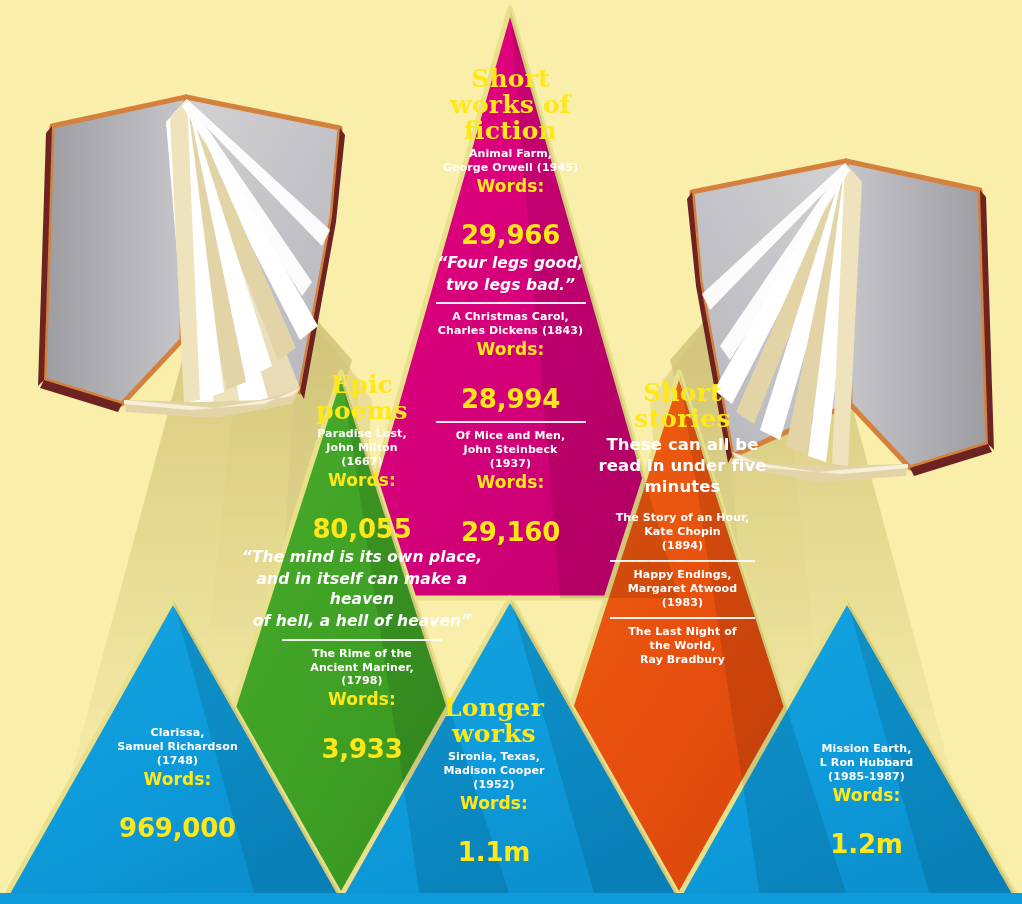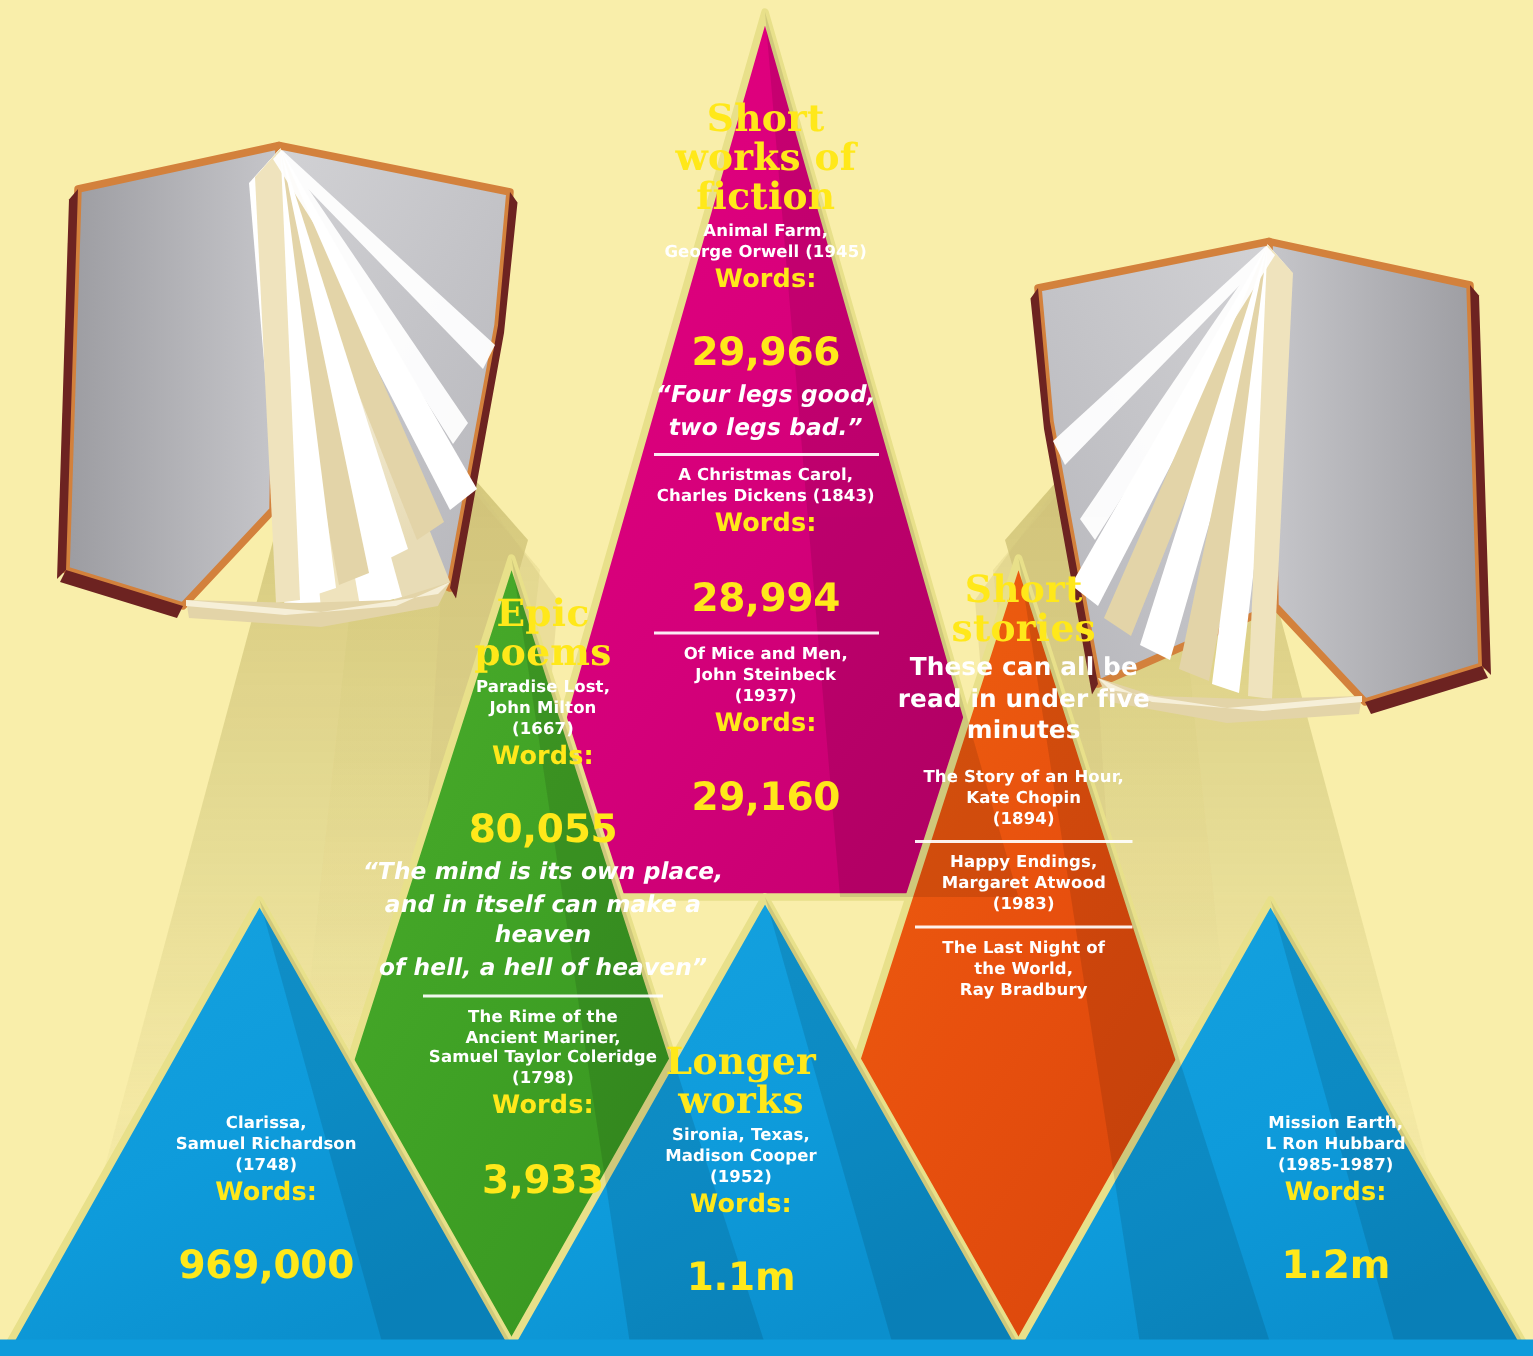--- a/index.html
+++ b/index.html
@@ -26,33 +26,33 @@
         font-family:"DejaVu Sans","Liberation Sans",sans-serif;letter-spacing:-.2px;margin-top:24px;}
   .quote{font-style:italic;font-weight:700;font-size:15.5px;line-height:1.3;margin-top:2px;}
   .note{font-weight:700;font-size:16.5px;line-height:1.27;}
   .rule{height:2px;background:rgba(255,255,255,.92);margin:7px auto 6px;}
 
   
   #pnlPink{left:378px;top:66px;width:265px;}
   #pnlPink .rule{width:150px;}
 
   
-  #pnlGreen{left:222px;top:396px;width:280px;}
+  #pnlGreen{left:222px;top:372px;width:280px;}
   #pnlGreen .rule{width:160px;}
 
   
   #pnlOrange{left:570px;top:380px;width:225px;}
   #pnlOrange .rule{width:145px;}
 
   
-  #pnlBlueL{left:55px;top:742px;width:245px;}
+  #pnlBlueL{left:55px;top:726px;width:245px;}
   
   #pnlBlueM{left:383px;top:695px;width:222px;}
   
-  #pnlBlueR{left:768px;top:742px;width:245px;}
+  #pnlBlueR{left:744px;top:742px;width:245px;}
 
   .sp{height:13px;}
 </style>
 </head>
 <body>
 
 <div id="stage">
 
   <svg id="art" viewBox="0 0 1022 904">
     <defs>
@@ -241,21 +241,20 @@
       <div class="quote">“The mind is its own place,</div>
       <div class="quote">and in itself can make a heaven</div>
       <div class="quote">of hell, a hell of heaven”</div>
     </div>
 
     <div class="rule"></div>
 
     <div class="ent">
       <div class="ttl">The Rime of the</div>
       <div class="ttl">Ancient Mariner,</div>
-      <div class="ttl">Samuel Taylor Coleridge</div>
       <div class="ttl">(1798)</div>
       <div class="wlab">Words:</div>
       <div class="wnum">3,933</div>
     </div>
   </div>
 
   <div class="panel" id="pnlOrange">
     <div class="hd">
       <div>Short</div>
       <div>stories</div>

